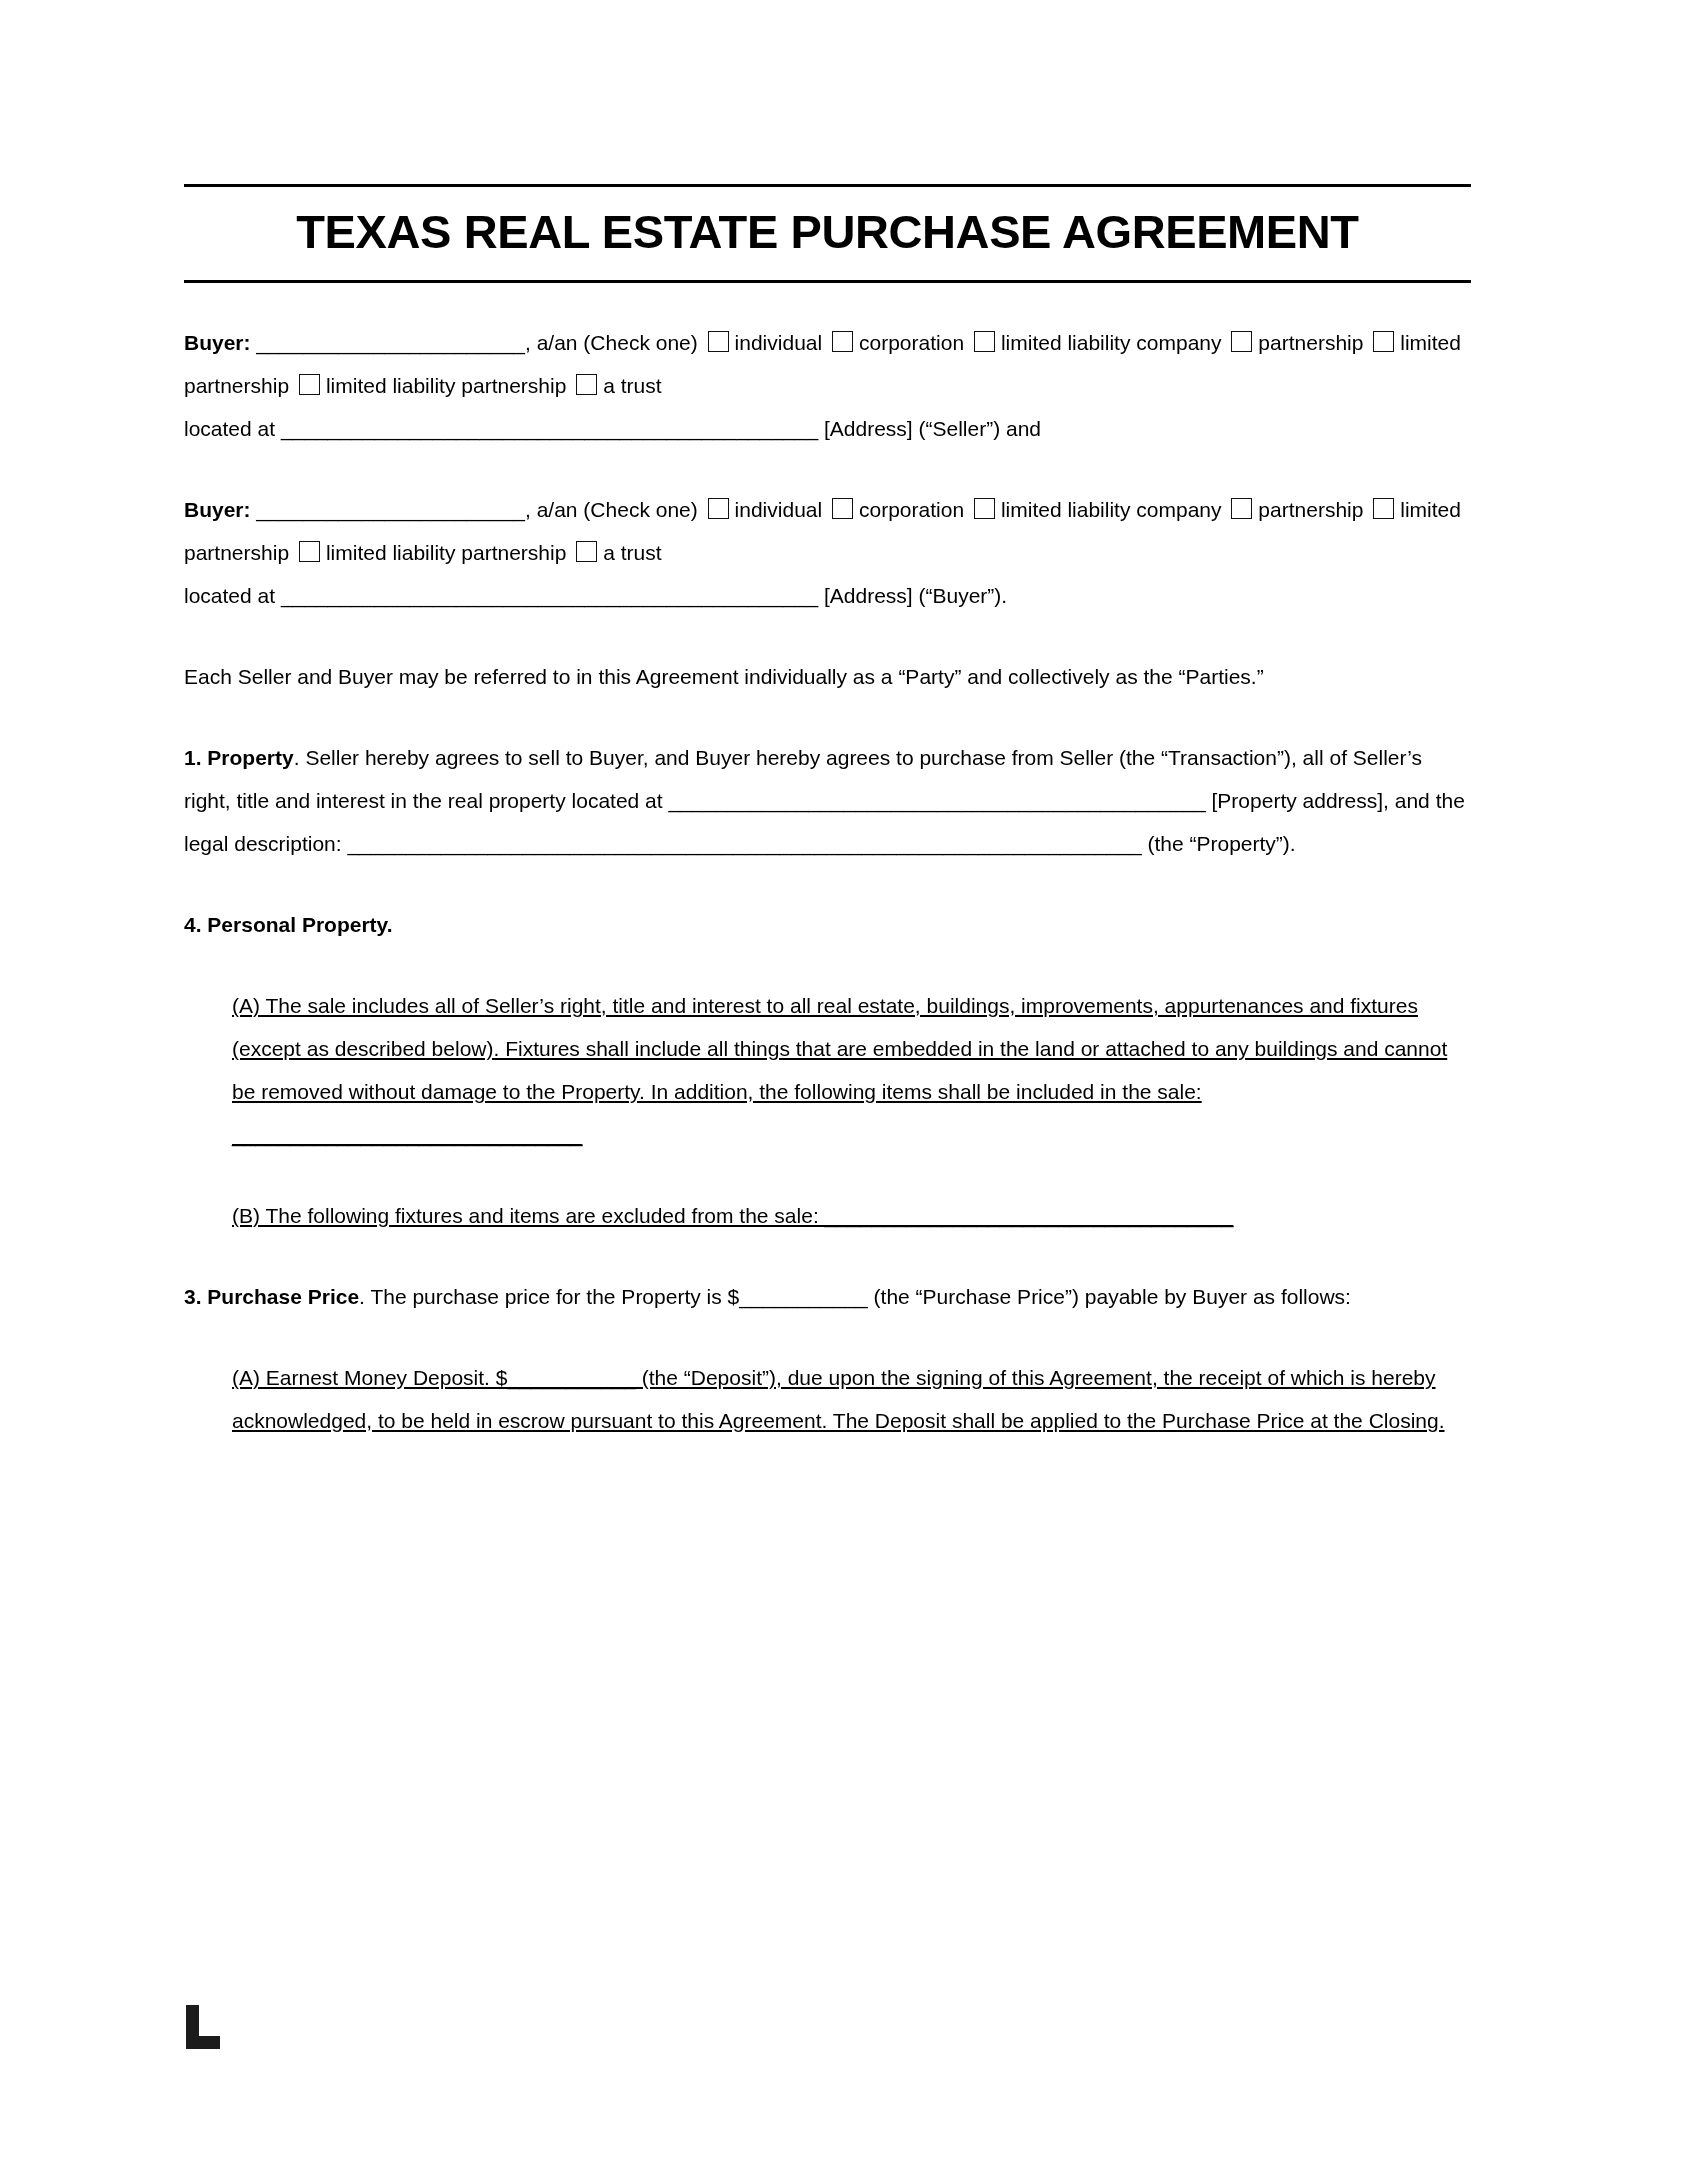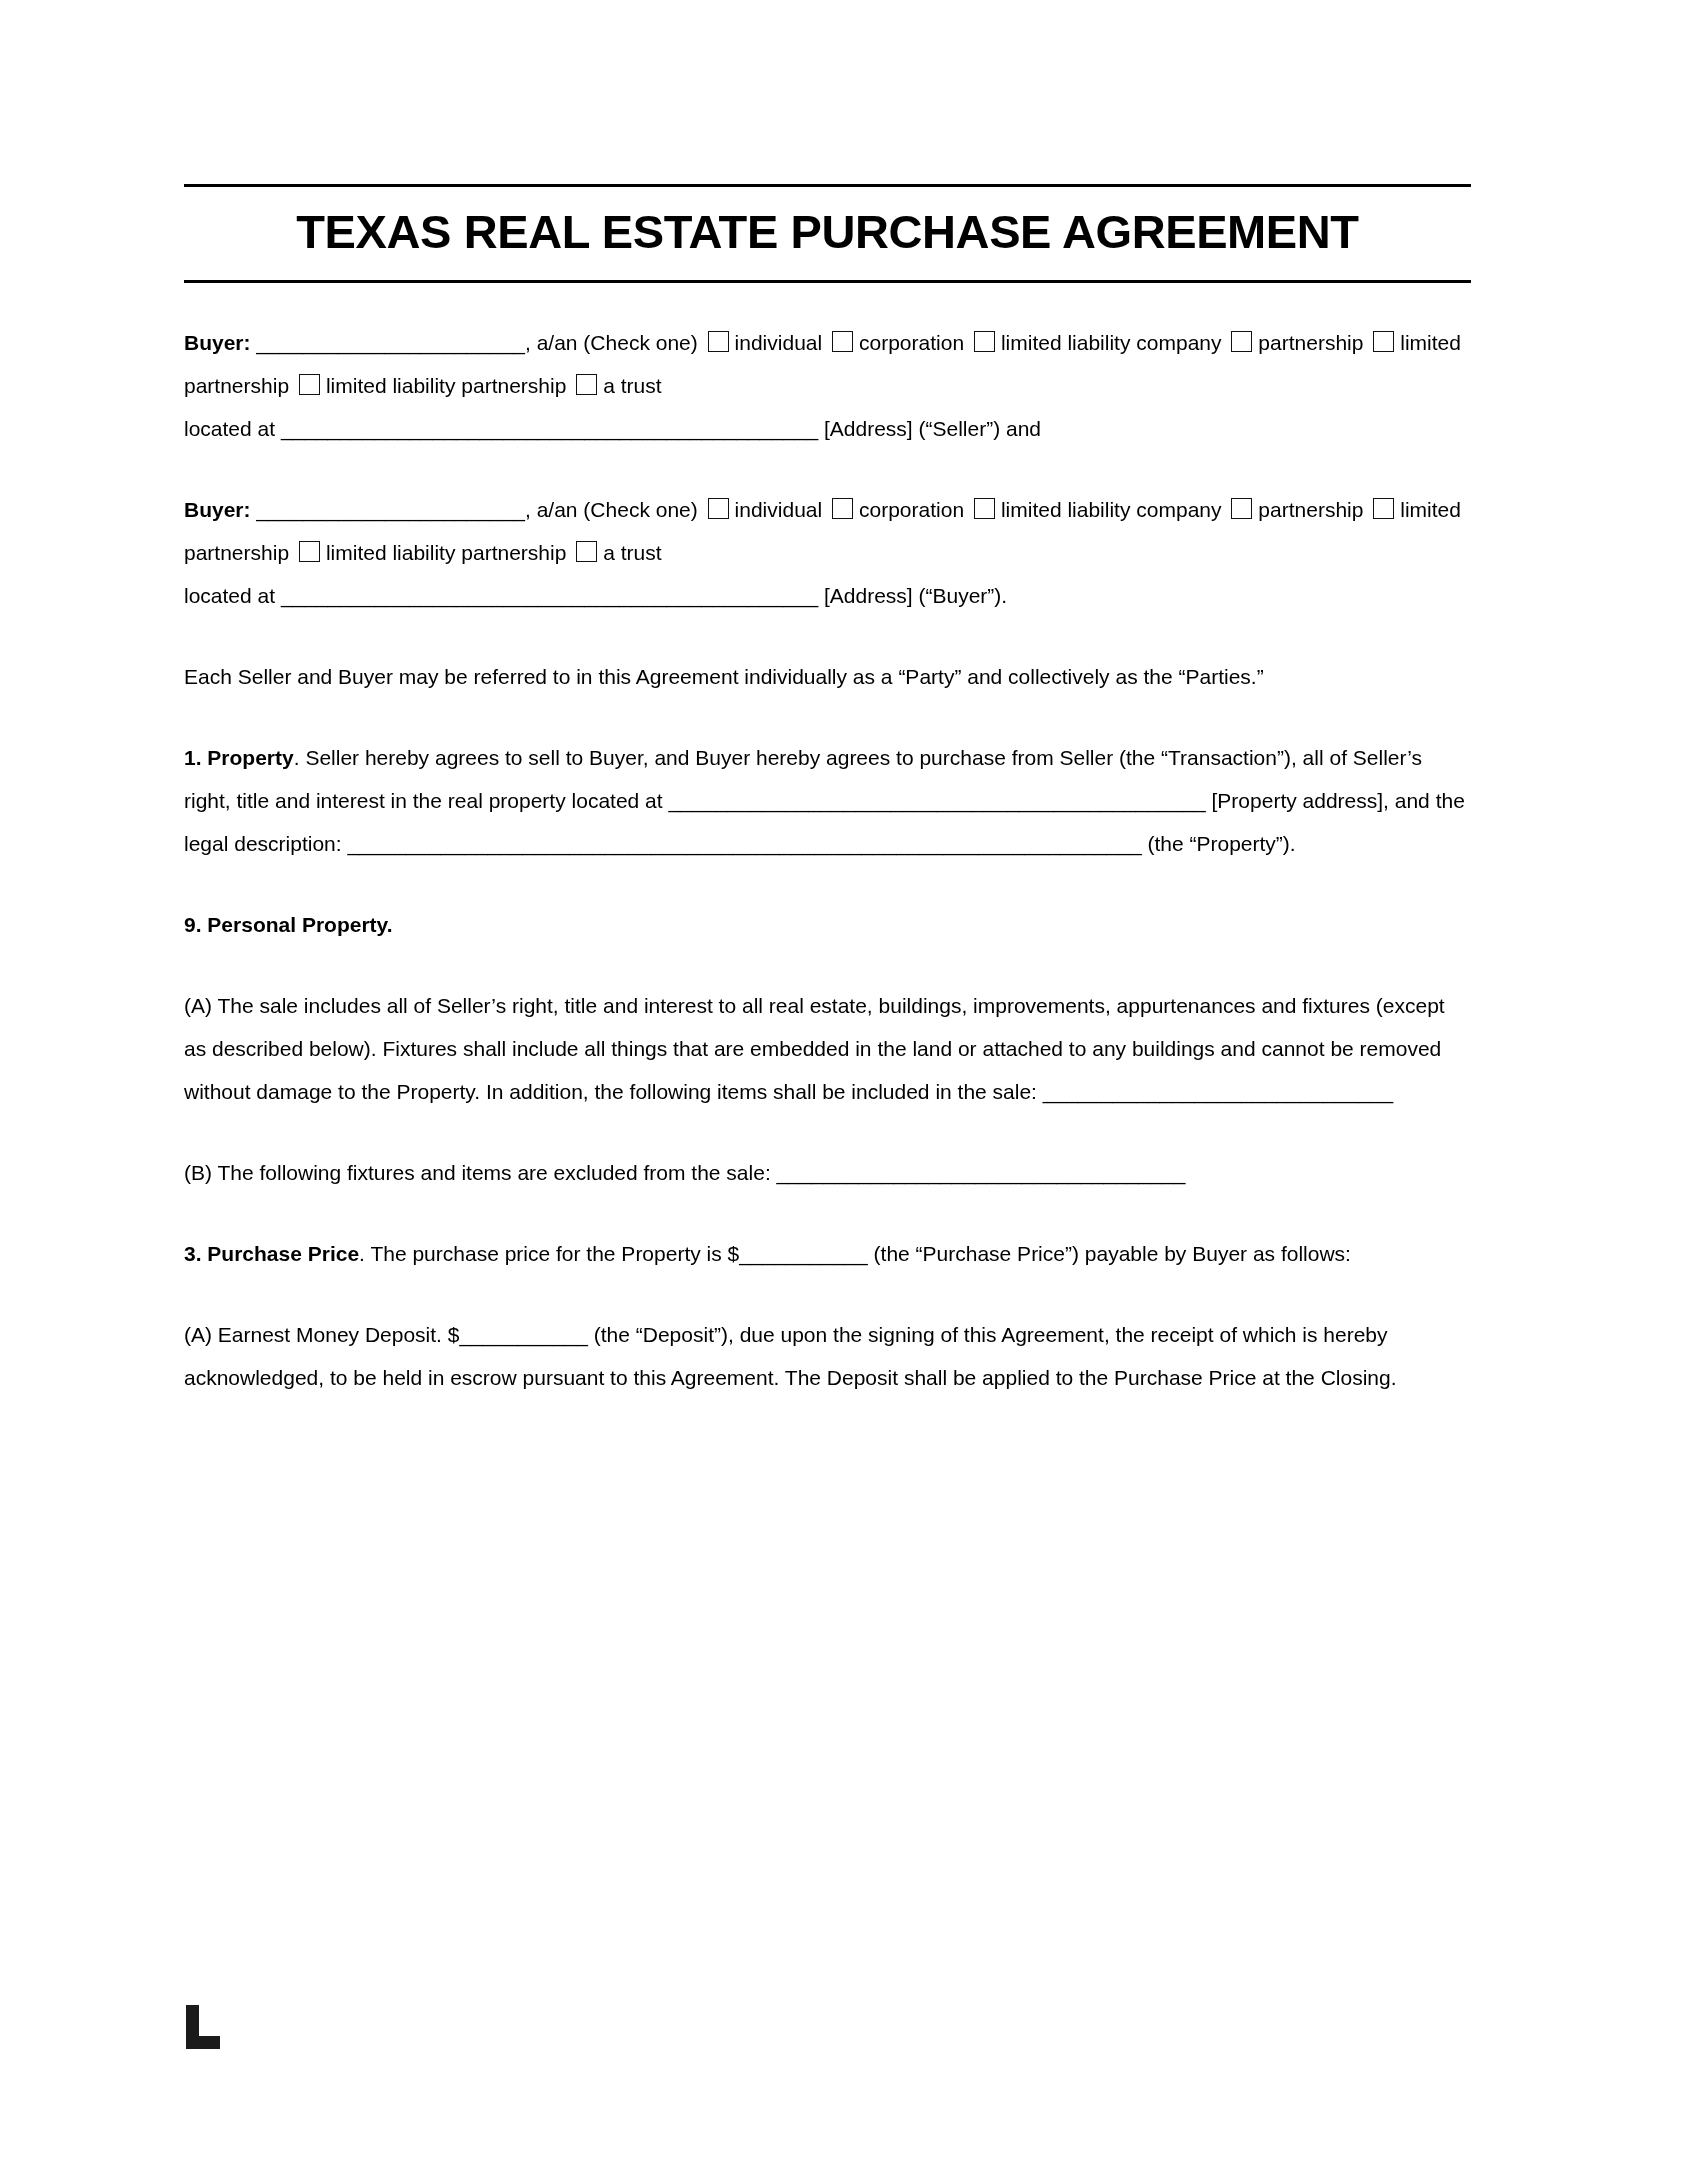--- a/index.html
+++ b/index.html
@@ -52,20 +52,22 @@
   }
   .body-text {
     font-size: 21px;
     line-height: 43px;
     text-align: left;
   }
   .para {
     margin-top: 38px;
   }
   .indent {
+    margin-left: 48px;
+    text-decoration: underline;
   }
   b, .bold {
     font-weight: bold;
   }
   .cbox {
     display: inline-block;
     width: 19px;
     height: 19px;
     border: 1.6px solid #111;
     vertical-align: -2px;
@@ -135,21 +137,21 @@
       <span>located at ______________________________________________ [Address] (“Buyer”).</span>
     </div>
 
     <div class="body-text para">Each Seller and Buyer may be referred to in this Agreement individually as a “Party” and collectively as the “Parties.”</div>
 
     <div class="body-text para">
       <span class="bold">1. Property</span><span>. </span><span>Seller hereby agrees to sell to Buyer, and Buyer hereby agrees to purchase from Seller (the “Transaction”), all of Seller’s right, title and interest in the real property located at ______________________________________________ [Property address], and the legal description: ____________________________________________________________________ (the “Property”).</span>
     </div>
 
     <div class="body-text para">
-      <span class="bold">9. Personal Property.</span>
+      <span class="bold">4. Personal Property.</span>
     </div>
     <div class="body-text para indent">(A) The sale includes all of Seller’s right, title and interest to all real estate, buildings, improvements, appurtenances and fixtures (except as described below). Fixtures shall include all things that are embedded in the land or attached to any buildings and cannot be removed without damage to the Property. In addition, the following items shall be included in the sale: ______________________________</div>
     <div class="body-text para indent">(B) The following fixtures and items are excluded from the sale: ___________________________________</div>
 
     <div class="body-text para">
       <span class="bold">3. Purchase Price</span><span>. </span><span> The purchase price for the Property is $___________ (the “Purchase Price”) payable by Buyer as follows:</span>
     </div>
     <div class="body-text para indent">(A) Earnest Money Deposit. $___________ (the “Deposit”), due upon the signing of this Agreement, the receipt of which is hereby acknowledged, to be held in escrow pursuant to this Agreement. The Deposit shall be applied to the Purchase Price at the Closing.</div>
 
   </div>

